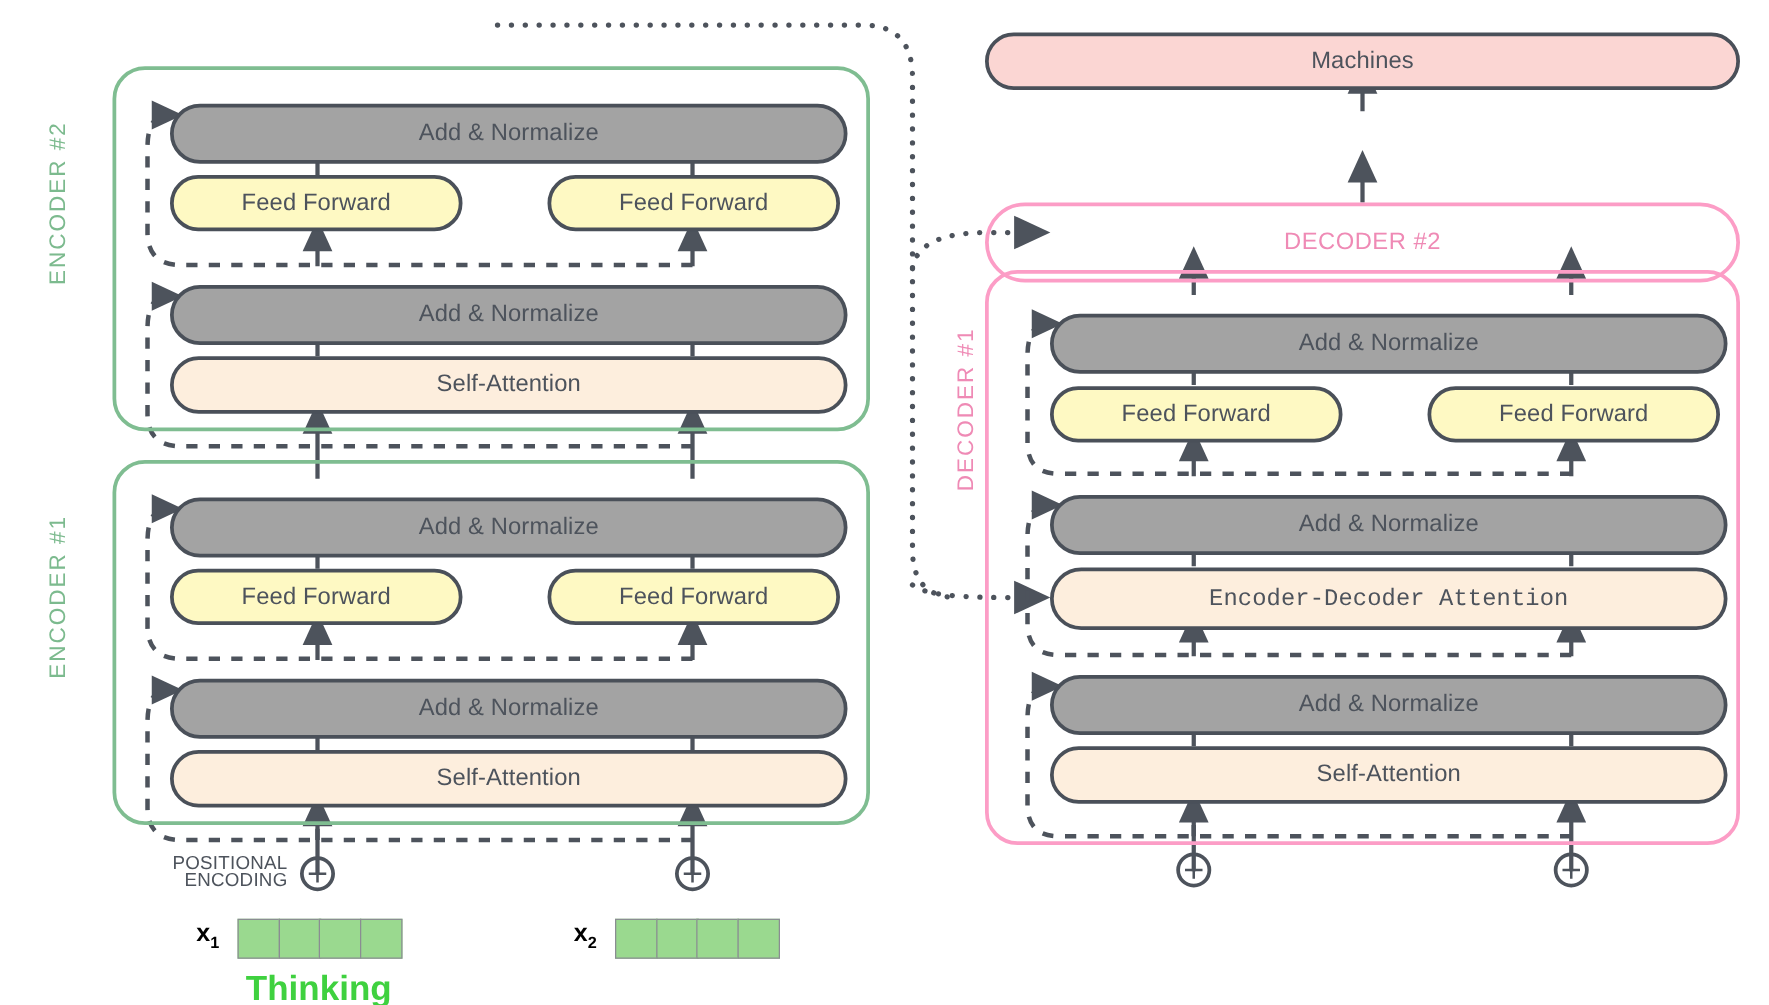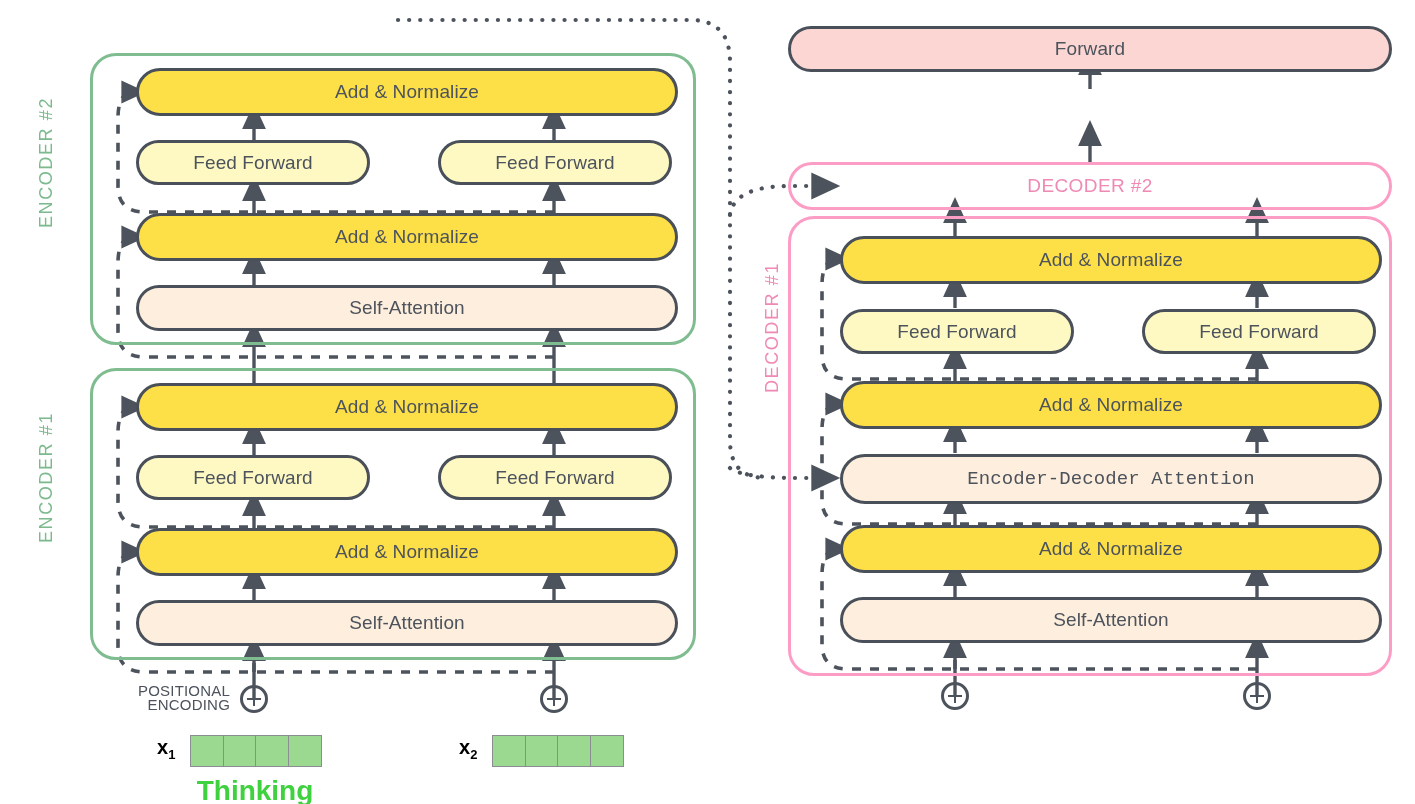--- a/index.html
+++ b/index.html
@@ -4,21 +4,21 @@
 <style>
   html,body{margin:0;padding:0;background:#ffffff;}
   body{width:1415px;height:804px;position:relative;overflow:hidden;
        font-family:"Liberation Sans", sans-serif;}
   #stage{position:absolute;left:0;top:0;width:1415px;height:804px;}
 
   
   .box{position:absolute;box-sizing:border-box;border:3.5px solid #4a5059;
        border-radius:999px;display:flex;align-items:center;justify-content:center;
        color:#4d535c;font-size:19px;letter-spacing:.1px;white-space:nowrap;}
-  .box.addnorm{background:#fde047;}
+  .box.addnorm{background:#a3a3a3;margin-top:15px;}
   .box.ff{background:#fef9c3;}
   .box.attn{background:#fdeedd;}
   .box.softmax{background:#fbd6d3;}
   .box.linear{background:#f3defa;}
 
   
   .shell{position:absolute;box-sizing:border-box;border-radius:26px;background:transparent;}
   .shell.enc{border:3px solid #7fbd91;}
   .shell.dec{border:3.5px solid #fc9dc6;}
   .shell.declabelbox{border:3.5px solid #fc9dc6;border-radius:999px;
@@ -156,23 +156,23 @@
 
   <div class="box addnorm" style="left:136px;top:383px;width:542px;height:48px;">Add &amp; Normalize</div>
 
   <div class="box ff" style="left:136px;top:455px;width:234px;height:45px;">Feed Forward</div>
   <div class="box ff" style="left:438px;top:455px;width:234px;height:45px;">Feed Forward</div>
 
   <div class="box addnorm" style="left:136px;top:528px;width:542px;height:48px;">Add &amp; Normalize</div>
 
   <div class="box attn" style="left:136px;top:600px;width:542px;height:46px;">Self-Attention</div>
 
-  <div class="box softmax" style="left:788px;top:26px;width:604px;height:46px;">Forward</div>
-
-  <div class="shell declabelbox" style="left:788px;top:162px;width:604px;height:48px;">
+  <div class="box softmax" style="left:788px;top:26px;width:604px;height:46px;">Machines</div>
+
+  <div class="shell declabelbox" style="left:788px;top:162px;width:604px;height:64px;">
     <span class="declabeltext">DECODER #2</span>
   </div>
 
   <div class="shell dec" style="left:788px;top:216px;width:604px;height:460px;"></div>
 
   <div class="vlabel dec" style="left:762px;top:262px;">DECODER #1</div>
 
   <div class="box addnorm" style="left:840px;top:236px;width:542px;height:48px;">Add &amp; Normalize</div>
 
   <div class="box ff" style="left:840px;top:309px;width:234px;height:45px;">Feed Forward</div>

